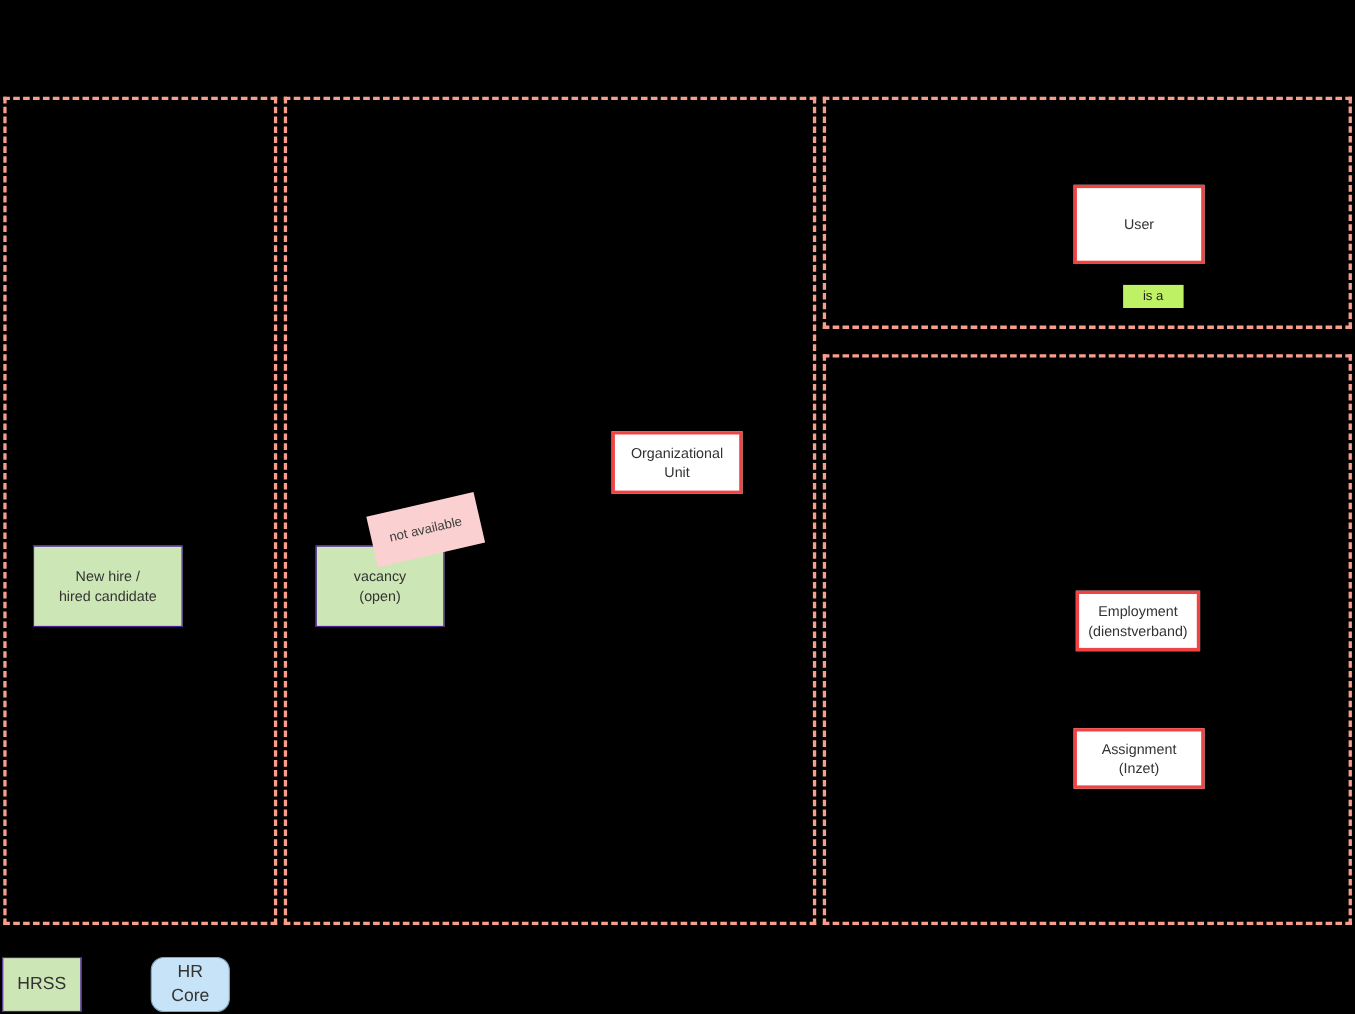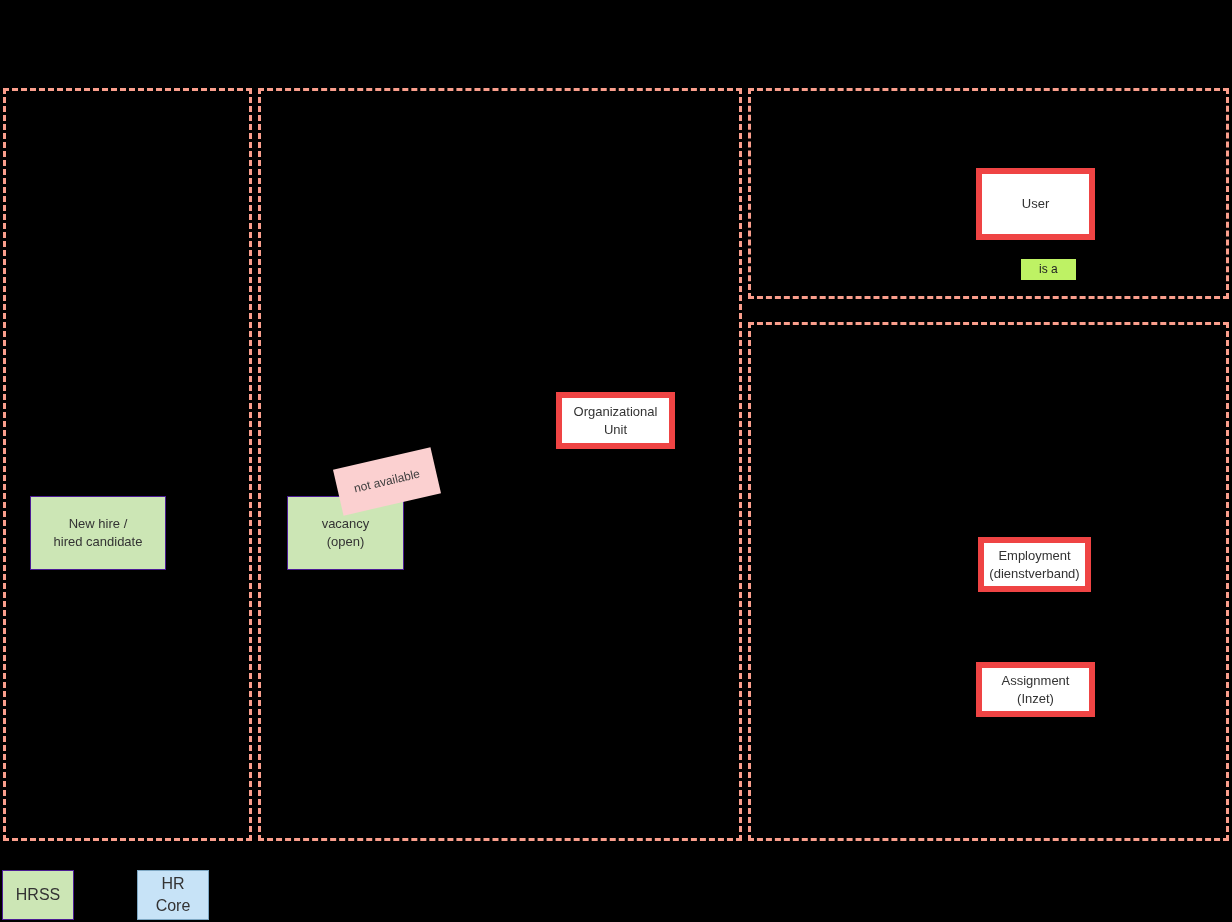--- a/index.html
+++ b/index.html
@@ -37,21 +37,21 @@
     font-size: 13px;
   }
   .node .label {
     display: block;
     white-space: pre-line;
     padding: 0 6px;
   }
 
   .node.white {
     background: #ffffff;
-    border: 6px solid #ef4444;
+    border: 3px solid #ef4444;
   }
   .node.green {
     background: #cce6b5;
     border: 1px solid #4c1d95;
   }
   .node.blue {
     background: #c7e3f7;
     border: 1px solid #7ea8c4;
   }
   .node.pink {
@@ -133,17 +133,17 @@
     <span class="label">Assignment
 (Inzet)</span>
   </div>
 
   <div class="edge-label" style="left: 1021px; top: 259px;">is a</div>
 
   <div class="legend-item node green" style="left: 2px; top: 870px; width: 72px; height: 50px;">
     <span class="label">HRSS</span>
   </div>
 
-  <div class="legend-item node blue" style="left: 137px; top: 870px; width: 72px; height: 50px;">
+  <div class="legend-item node blue" style="left: 137px; top: 870px; width: 72px; height: 50px; border-radius: 12px;">
     <span class="label">HR Core</span>
   </div>
 
 </div>
 
 </body></html>

